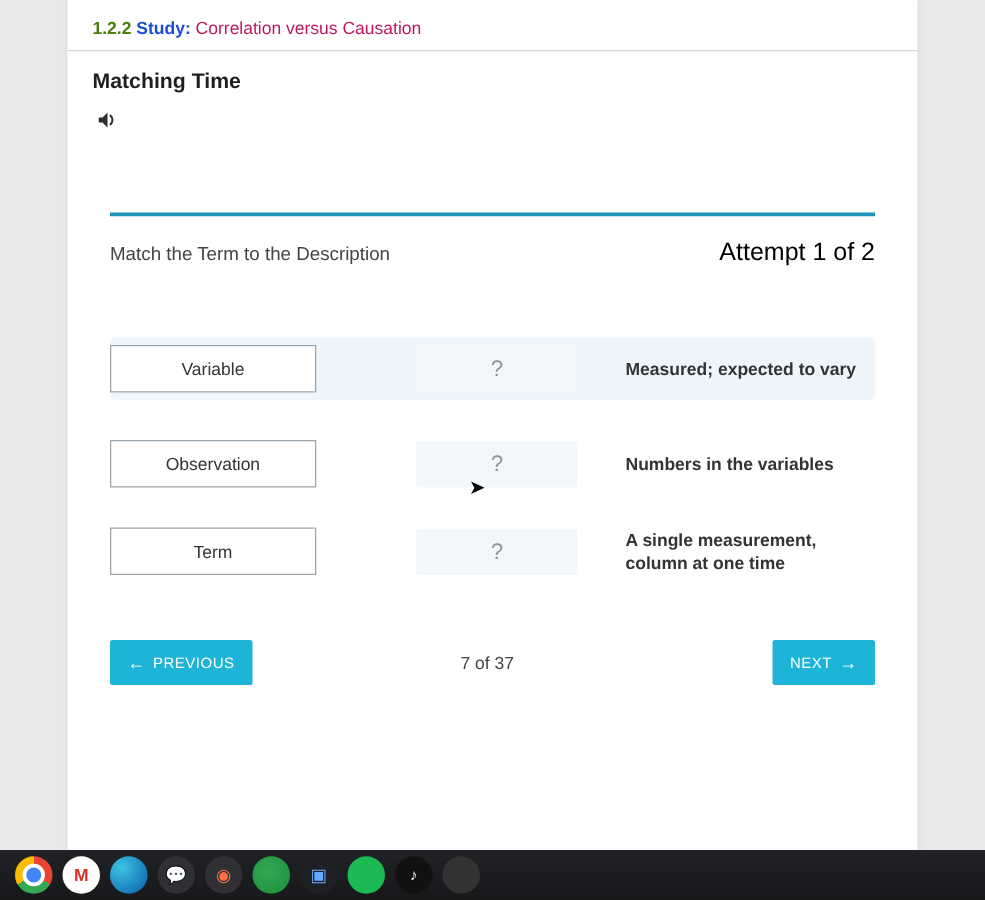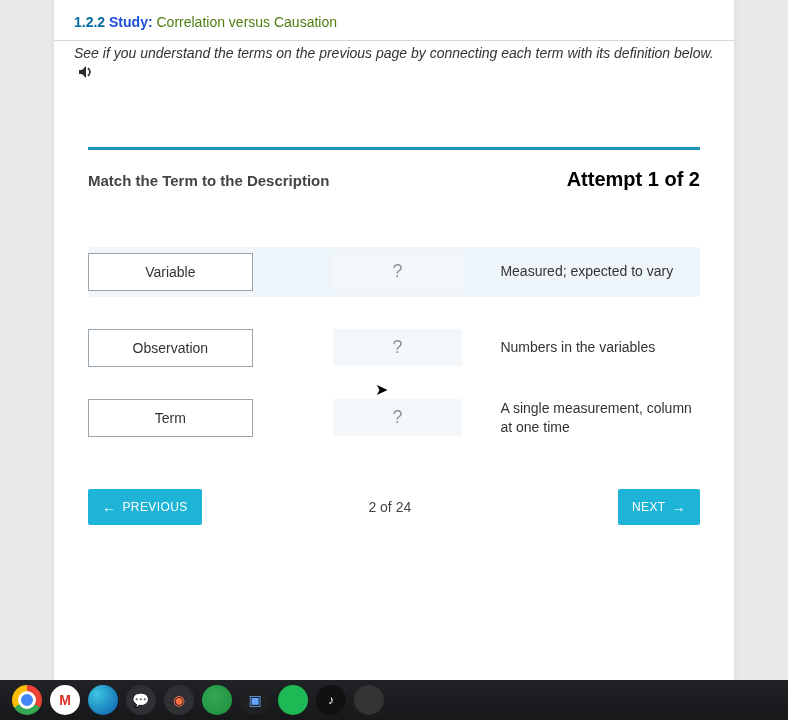--- a/index.html
+++ b/index.html
@@ -19,23 +19,23 @@
       padding: 0;
       position: relative;
       box-shadow: 0 0 6px rgba(0,0,0,0.08);
     }
     .header-line {
       padding: 14px 20px 10px 20px;
       border-bottom: 1px solid #d5d7d9;
       font-size: 14px;
       color: #3a3a3a;
     }
-    .header-line .number { font-weight: 600; color: #0369a1; }
+    .header-line .number { font-weight: 600; color: #4d7c0f; }
     .header-line .type { font-weight: 600; color: #1d4ed8; }
-    .header-line .title { color: #4d7c0f; }
+    .header-line .title { color: #be185d; }
     .section-title {
       font-size: 17px;
       font-weight: 700;
       color: #1f1f1f;
       padding: 14px 20px 10px 20px;
     }
     .instructions {
       padding: 2px 20px 6px 20px;
       font-style: italic;
       font-size: 14px;
@@ -47,21 +47,20 @@
       margin: 56px 34px 18px 34px;
       border-top: 3px solid #1e93b8;
     }
     .row-match-attempt {
       display: flex;
       justify-content: space-between;
       align-items: baseline;
       padding: 0 34px;
       font-size: 15px;
       color: #444;
-      font-weight: bold;
     }
     .attempt { font-size: 20px; color: #000000; }
     .sub-instructions {
       padding: 20px 34px 8px 34px;
       font-size: 14.5px;
       color: #333;
     }
     .match-grid {
       padding: 56px 34px 10px 34px;
     }
@@ -89,20 +88,21 @@
       padding: 8px 0;
       background: #f3f7fa;
       border-radius: 2px;
     }
     .desc-text {
       margin-left: 38px;
       font-size: 14px;
       color: #333;
       line-height: 1.35;
       width: 200px;
+      font-weight: bold;
     }
     .row-highlight { background: #eef6fb; border-radius: 4px; padding: 6px 0; }
     .nav-row {
       display: flex;
       align-items: center;
       justify-content: space-between;
       padding: 10px 34px 16px 34px;
     }
     .btn {
       background: #1eb4d8;
@@ -175,23 +175,23 @@
 <body>
 
 <div class="page-container">
 
   <div class="header-line">
     <span class="number">1.2.2</span>
     <span class="type">Study:</span>
     <span class="title">Correlation versus Causation</span>
   </div>
 
+  <div class="section-title">Matching Time</div>
 
   <div class="instructions">
-    <span>See if you understand the terms on the previous page by connecting each term with its definition below.</span>
     <span class="sound-icon">
       <svg width="18" height="14" viewBox="0 0 18 14">
         <path d="M1 5 L4 5 L8 1 L8 13 L4 9 L1 9 Z" fill="#2d2d2d"></path>
         <path d="M10 3 Q14 7 10 11" stroke="#2d2d2d" stroke-width="1.6" fill="none"></path>
       </svg>
     </span>
   </div>
 
   <div class="divider-blue"></div>
 
@@ -221,21 +221,21 @@
       <div class="desc-text">A single measurement, column at one time</div>
     </div>
 
   </div>
 
   <div class="nav-row">
     <button class="btn">
       <span class="arrow">←</span>
       <span>PREVIOUS</span>
     </button>
-    <div class="page-indicator">2 of 24</div>
+    <div class="page-indicator">7 of 37</div>
     <button class="btn">
       <span>NEXT</span>
       <span class="arrow">→</span>
     </button>
   </div>
 
 </div>
 
 <div class="cursor-ptr">➤</div>
 

